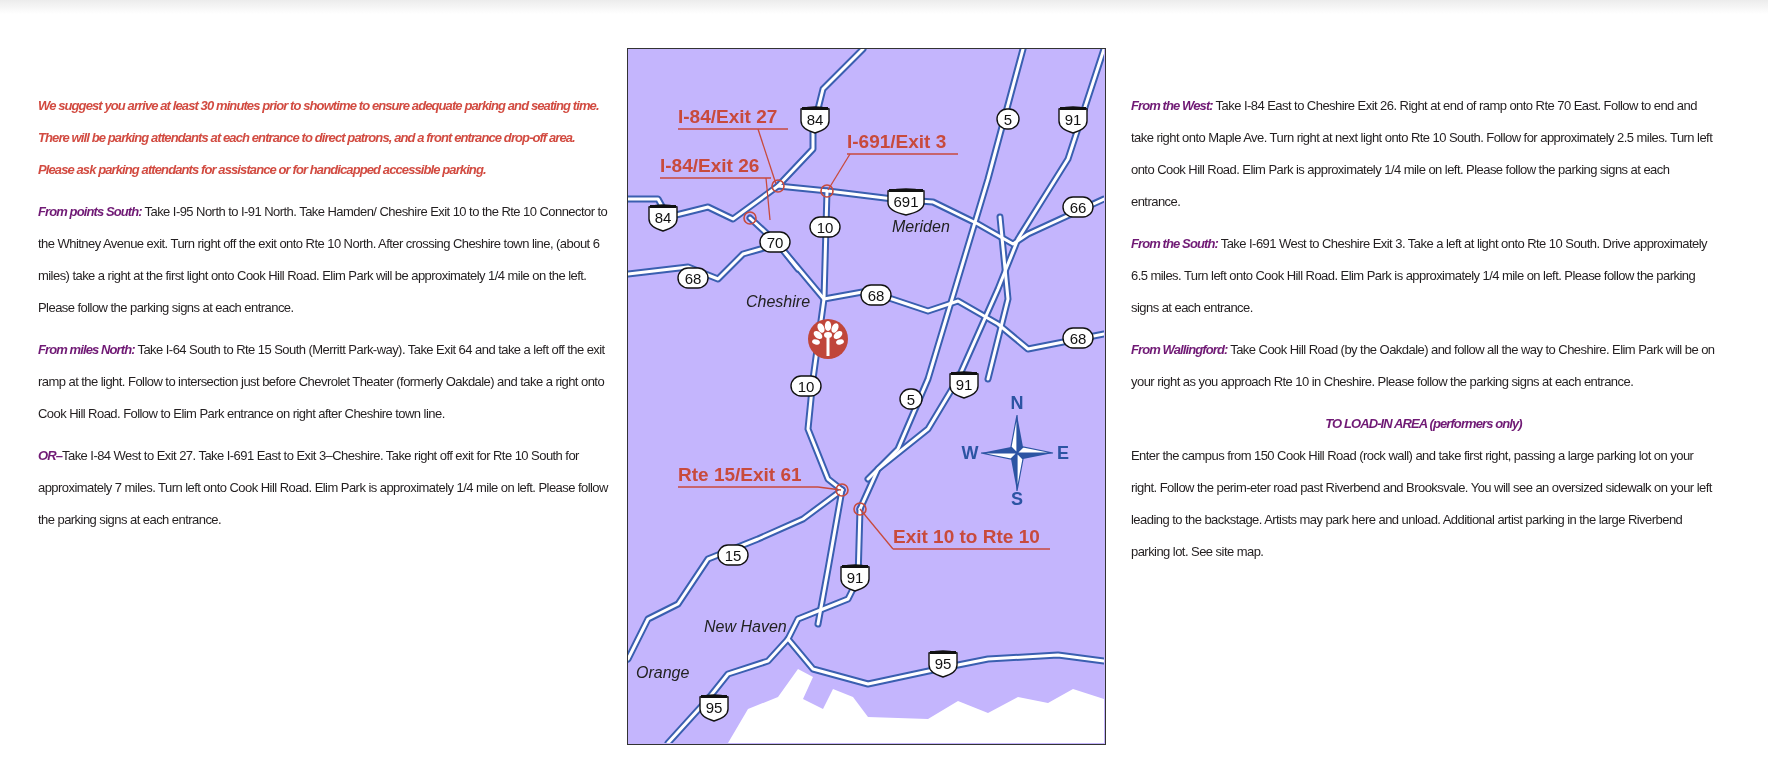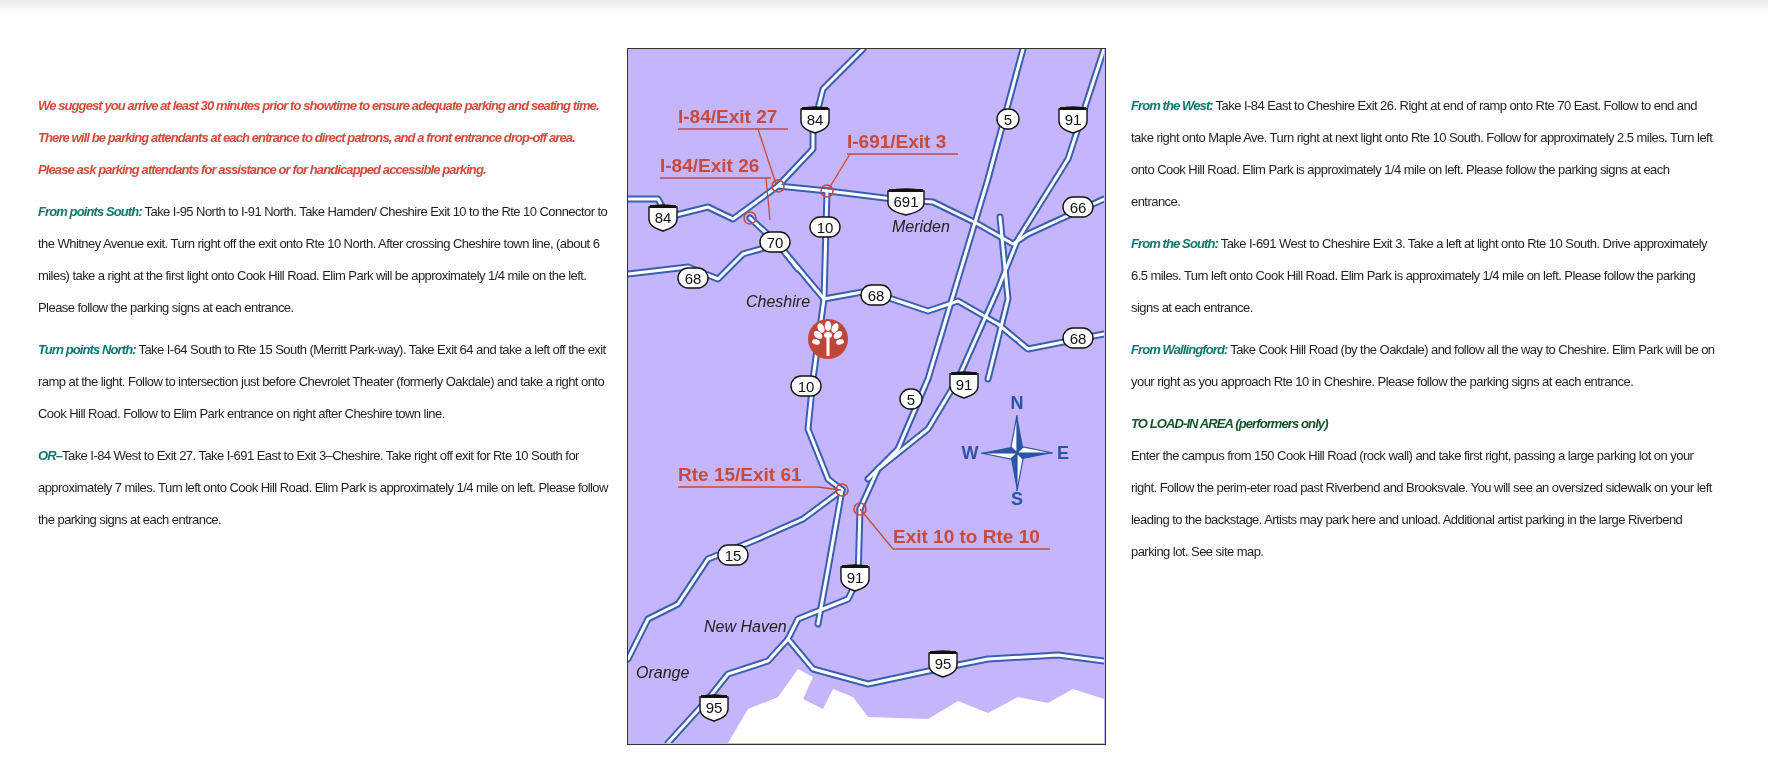--- a/index.html
+++ b/index.html
@@ -18,42 +18,43 @@
     letter-spacing: -0.55px;
     margin-top: 44px;
   }
   .col-left { left: 38px; width: 570px; }
   .col-right { left: 1131px; width: 585px; }
   .intro {
     color: #d24b41; font-style: italic; font-weight: bold;
     letter-spacing: -0.9px; margin: 0 0 10px 0;
   }
   .para { margin: 0 0 10px 0; }
-  .lead { color: #0f766e; font-style: italic; font-weight: bold; letter-spacing: -0.9px; }
+  .lead { color: #701a75; font-style: italic; font-weight: bold; letter-spacing: -0.9px; }
   .section-head {
-    color: #14532d; font-style: italic; font-weight: bold; letter-spacing: -0.9px;
+    color: #701a75; font-style: italic; font-weight: bold; letter-spacing: -0.9px;
     margin: 0;
+    text-align: center;
   }
   .map-box {
     position: absolute; left: 627px; top: 48px; width: 479px; height: 697px;
     border: 1.5px solid #333; background: #c4b5fd; overflow: hidden; box-sizing: border-box;
   }
   .map-box svg { display: block; }
   .callout { font-family: "Liberation Sans", sans-serif; font-weight: bold; fill: #c84a3c; font-size: 19px; }
   .town { font-family: "Liberation Sans", sans-serif; font-style: italic; fill: #222; font-size: 16px; }
   .shield-txt { font-family: "Liberation Sans", sans-serif; fill: #111; font-size: 15px; text-anchor: middle; }
   .compass-txt { font-family: "Liberation Sans", sans-serif; font-weight: bold; fill: #2c54a3; font-size: 18px; text-anchor: middle; }
 </style>
 </head>
 <body>
 
 <div class="col col-left">
   <p class="intro">We suggest you arrive at least 30 minutes prior to showtime to ensure adequate parking and seating time. There will be parking attendants at each entrance to direct patrons, and a front entrance drop-off area. Please ask parking attendants for assistance or for handicapped accessible parking.</p>
   <p class="para"><span class="lead">From points South:</span><span> Take I-95 North to I-91 North. Take Hamden/ Cheshire Exit 10 to the Rte 10 Connector to the Whitney Avenue exit. Turn right off the exit onto Rte 10 North. After crossing Cheshire town line, (about 6 miles) take a right at the first light onto Cook Hill Road. Elim Park will be approximately 1/4 mile on the left. Please follow the parking signs at each entrance.</span></p>
-  <p class="para"><span class="lead">Turn points North:</span><span> Take I-64 South to Rte 15 South (Merritt Park-way). Take Exit 64 and take a left off the exit ramp at the light. Follow to intersection just before Chevrolet Theater (formerly Oakdale) and take a right onto Cook Hill Road. Follow to Elim Park entrance on right after Cheshire town line.</span></p>
+  <p class="para"><span class="lead">From miles North:</span><span> Take I-64 South to Rte 15 South (Merritt Park-way). Take Exit 64 and take a left off the exit ramp at the light. Follow to intersection just before Chevrolet Theater (formerly Oakdale) and take a right onto Cook Hill Road. Follow to Elim Park entrance on right after Cheshire town line.</span></p>
   <p class="para"><span class="lead">OR–</span><span>Take I-84 West to Exit 27. Take I-691 East to Exit 3–Cheshire. Take right off exit for Rte 10 South for approximately 7 miles. Turn left onto Cook Hill Road. Elim Park is approximately 1/4 mile on left. Please follow the parking signs at each entrance.</span></p>
 </div>
 
 <div class="map-box">
   <svg id="map-svg" width="476" height="694" viewBox="0 0 476 694">
 
     <path fill="#ffffff" d="M100,694 L120,660 L150,648 L170,620 L185,628 L175,650 L195,660 L205,640 L225,648 L240,668 L300,670 L330,652 L360,664 L390,648 L420,654 L445,640 L476,650 L476,694 Z"></path>
 
     <g id="roads" fill="none" stroke-linejoin="round" stroke-linecap="round">
 

